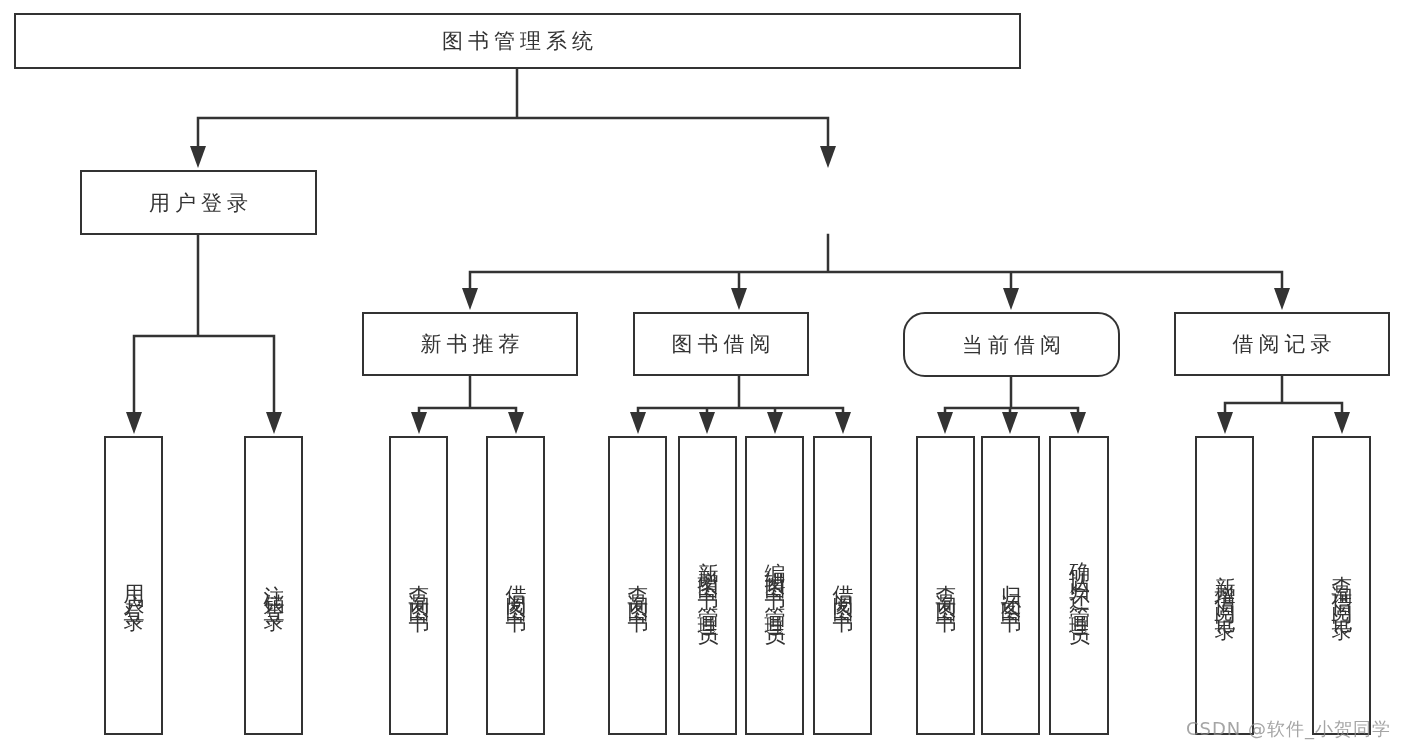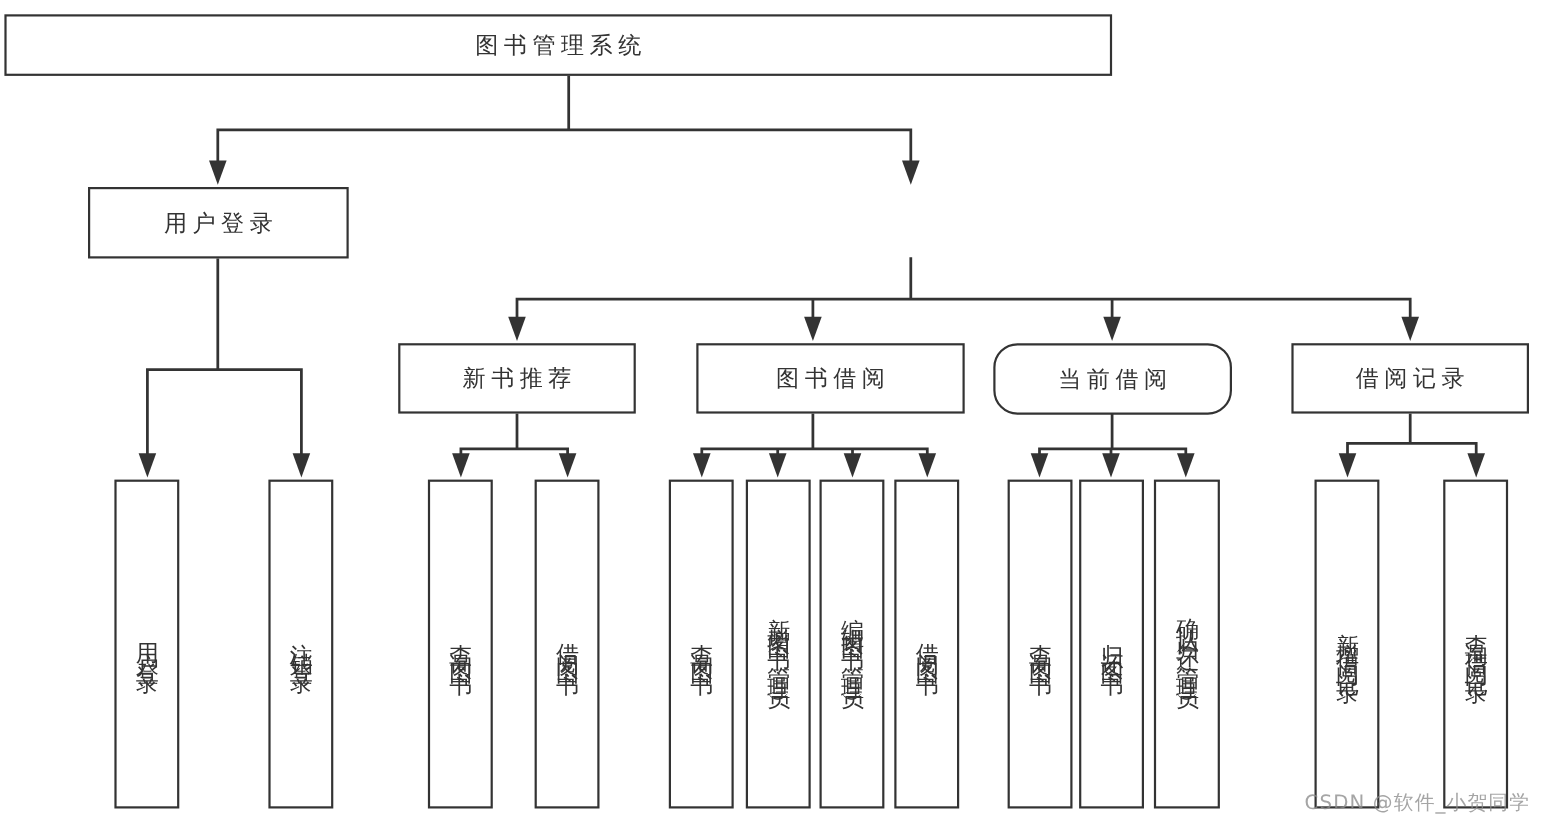--- a/index.html
+++ b/index.html
@@ -83,32 +83,32 @@
       <polygon points="767,412 783,412 775,434"></polygon>
       <polygon points="835,412 851,412 843,434"></polygon>
       <polygon points="937,412 953,412 945,434"></polygon>
       <polygon points="1002,412 1018,412 1010,434"></polygon>
       <polygon points="1070,412 1086,412 1078,434"></polygon>
       <polygon points="1217,412 1233,412 1225,434"></polygon>
       <polygon points="1334,412 1350,412 1342,434"></polygon>
     </g>
   </svg>
 
-  <div class="box" style="left:4px; top:13px; width:1007px; height:56px;">
+  <div class="box" style="left:14px; top:13px; width:1007px; height:56px;">
     <span class="hlabel">图书管理系统</span>
   </div>
 
   <div class="box" style="left:80px; top:170px; width:237px; height:65px;">
     <span class="hlabel">用户登录</span>
   </div>
 
   <div class="box" style="left:362px; top:312px; width:216px; height:64px;">
     <span class="hlabel">新书推荐</span>
   </div>
-  <div class="box" style="left:633px; top:312px; width:244px; height:64px;">
+  <div class="box" style="left:633px; top:312px; width:176px; height:64px;">
     <span class="hlabel">图书借阅</span>
   </div>
   <div class="box" style="left:903px; top:312px; width:217px; height:65px;border-radius:22px;">
     <span class="hlabel">当前借阅</span>
   </div>
   <div class="box" style="left:1174px; top:312px; width:216px; height:64px;">
     <span class="hlabel">借阅记录</span>
   </div>
 
   <div class="box" style="left:104px; top:436px; width:59px; height:299px;">

